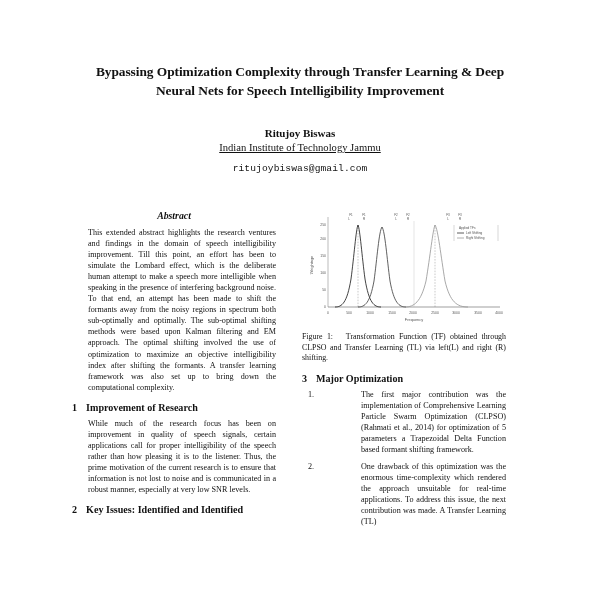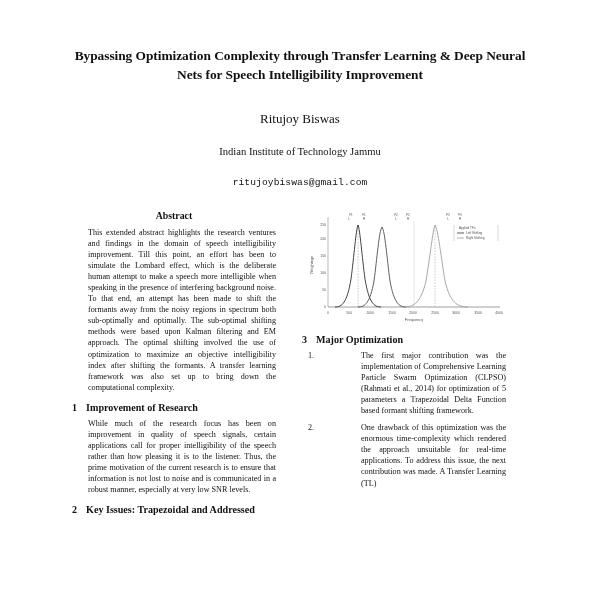--- a/index.html
+++ b/index.html
@@ -4,45 +4,46 @@
 <style>
   html, body { margin:0; padding:0; }
   body {
     width:600px; height:600px;
     background:#ffffff;
     font-family:"Liberation Serif", serif;
     color:#111111;
     overflow:hidden;
     position:relative;
   }
-  .page { position:absolute; inset:0; padding:0; }
+  .page { position:absolute; inset:0; padding:16px; }
 
   
   .titleblock { padding:46px 72px 0 72px; text-align:center; }
   .paper-title {
     font-size:13.4px; font-weight:bold; line-height:1.42;
     letter-spacing:-0.05px; margin:0;
   }
-  .author-name { font-size:13px; font-weight:normal; margin-top:27px; }
-  .affiliation { font-size:10.6px; margin-top:19px; }
+  .author-name { font-size:11px; font-weight:bold; margin-top:27px; }
+  .affiliation { font-size:10.6px; margin-top:3px;text-decoration:underline; }
   .email {
     font-family:"Liberation Mono", monospace;
-    font-size:9.6px; margin-top:20px; letter-spacing:0.1px;
+    font-size:9.6px; margin-top:10px; letter-spacing:0.1px;
   }
 
   
   .columns {
     position:absolute; left:0; right:0; top:205px; bottom:0;
     padding:0 72px; display:flex; gap:26px;
   }
   .col { width:204px; }
 
   .abstract-head {
     text-align:center; font-weight:bold; font-size:9.8px;
     margin:5px 0 6px 0;
+    font-style:italic;
   }
   p.body {
     font-size:8.15px; line-height:1.355; text-align:justify;
     margin:0 0 6px 16px; hyphens:none;
   }
   .section-head {
     display:flex; gap:9px; font-weight:bold; font-size:10.1px;
     margin:9px 0 5px 0; align-items:baseline;
   }
   .section-head .num { flex:0 0 auto; }
@@ -88,21 +89,21 @@
       <p class="body">This extended abstract highlights the research ventures and findings in the domain of speech intelligibility improvement. Till this point, an effort has been to simulate the Lombard effect, which is the deliberate human attempt to make a speech more intelligible when speaking in the presence of interfering background noise. To that end, an attempt has been made to shift the formants away from the noisy regions in spectrum both sub-optimally and optimally. The sub-optimal shifting methods were based upon Kalman filtering and EM approach. The optimal shifting involved the use of optimization to maximize an objective intelligibility index after shifting the formants. A transfer learning framework was also set up to bring down the computational complexity.</p>
 
       <div class="section-head">
         <span class="num">1</span>
         <span class="ttl">Improvement of Research</span>
       </div>
       <p class="body">While much of the research focus has been on improvement in quality of speech signals, certain applications call for proper intelligibility of the speech rather than how pleasing it is to the listener. Thus, the prime motivation of the current research is to ensure that information is not lost to noise and is communicated in a robust manner, especially at very low SNR levels.</p>
 
       <div class="section-head">
         <span class="num">2</span>
-        <span class="ttl">Key Issues: Trapezoidal and Addressed</span>
+        <span class="ttl">Key Issues: Identified and Identified</span>
       </div>
 
     </div>
 
     <div class="col">
 
       <div class="figure">
         <svg width="204" height="118" viewBox="0 0 204 118">
 
           <line x1="26" y1="100" x2="198" y2="100" stroke="#777" stroke-width="0.7"></line>
@@ -161,20 +162,24 @@
             <line x1="152" y1="18" x2="152" y2="34" stroke="#999" stroke-width="0.4"></line>
             <line x1="196" y1="18" x2="196" y2="34" stroke="#999" stroke-width="0.4"></line>
             <text class="axis-txt" x="157" y="22" font-size="3.1" fill="#666">Applied TFs</text>
             <line x1="155" y1="26" x2="162" y2="26" stroke="#333" stroke-width="0.8"></line>
             <text class="axis-txt" x="164" y="27" font-size="3.1" fill="#666">Left Shifting</text>
             <line x1="155" y1="31" x2="162" y2="31" stroke="#999" stroke-width="0.8"></line>
             <text class="axis-txt" x="164" y="32" font-size="3.1" fill="#666">Right Shifting</text>
           </g>
         </svg>
 
+        <div class="fig-caption">
+          <span class="lbl">Figure 1:</span>
+          &nbsp;&nbsp;<span>Transformation Function (TF) obtained through CLPSO and Transfer Learning (TL) via left(L) and right (R) shifting.</span>
+        </div>
       </div>
 
       <div class="section-head">
         <span class="num">3</span>
         <span class="ttl">Major Optimization</span>
       </div>
 
       <ol class="contrib">
         <li>
           <span class="mk">1.</span>

